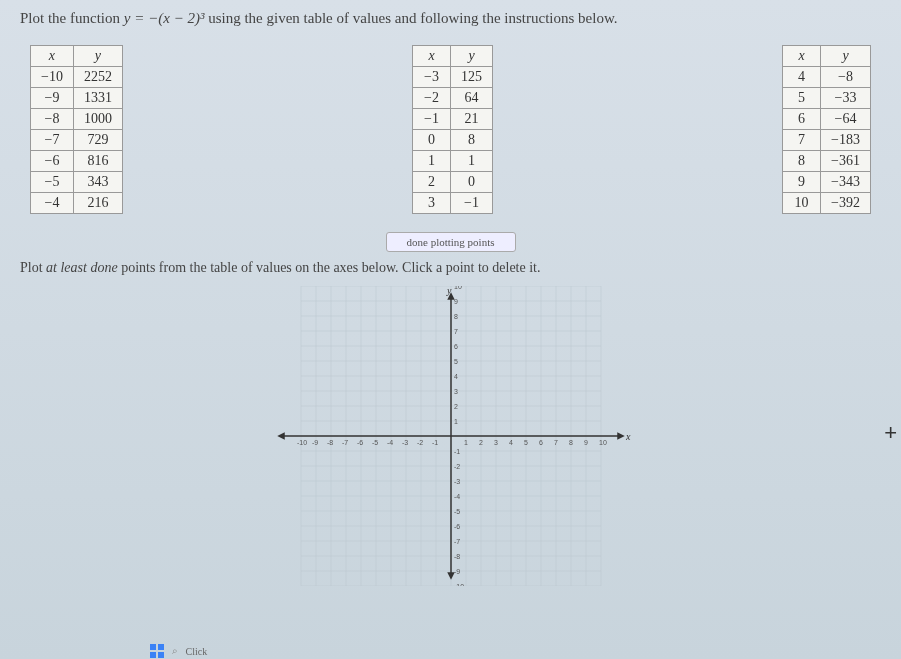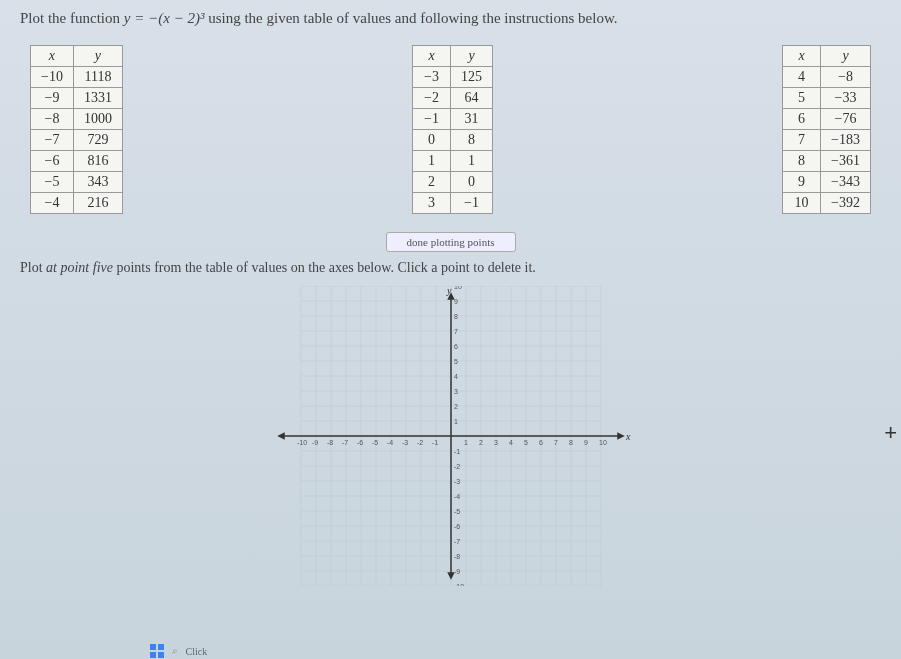--- a/index.html
+++ b/index.html
@@ -111,21 +111,21 @@
 <div class="tables-row">
 
   <table class="data">
     <tbody>
         <tr>
           <th>x</th>
           <th>y</th>
         </tr>
     <tr>
           <td>−10</td>
-          <td>1118</td>
+          <td>2252</td>
         </tr>
     <tr>
           <td>−9</td>
           <td>1331</td>
         </tr>
     <tr>
           <td>−8</td>
           <td>1000</td>
         </tr>
     <tr>
@@ -156,21 +156,21 @@
     <tr>
           <td>−3</td>
           <td>125</td>
         </tr>
     <tr>
           <td>−2</td>
           <td>64</td>
         </tr>
     <tr>
           <td>−1</td>
-          <td>31</td>
+          <td>21</td>
         </tr>
     <tr>
           <td>0</td>
           <td>8</td>
         </tr>
     <tr>
           <td>1</td>
           <td>1</td>
         </tr>
     <tr>
@@ -193,21 +193,21 @@
     <tr>
           <td>4</td>
           <td>−8</td>
         </tr>
     <tr>
           <td>5</td>
           <td>−33</td>
         </tr>
     <tr>
           <td>6</td>
-          <td>−76</td>
+          <td>−64</td>
         </tr>
     <tr>
           <td>7</td>
           <td>−183</td>
         </tr>
     <tr>
           <td>8</td>
           <td>−361</td>
         </tr>
     <tr>
@@ -221,21 +221,21 @@
   </tbody>
     </table>
 
 </div>
 
 <div class="done-btn-wrap">
   <span class="done-btn">done plotting points</span>
 </div>
 
 <div class="instruction">
-  <span>Plot </span><i>at point five</i><span> points from the table of values on the axes below. Click a point to delete it.</span>
+  <span>Plot </span><i>at least done</i><span> points from the table of values on the axes below. Click a point to delete it.</span>
 </div>
 
 <div class="graph-wrap">
 <svg id="graph-svg" width="380" height="300" viewBox="0 0 380 300">
   <defs>
     <marker id="arrow" viewBox="0 0 10 10" refX="5" refY="5" markerWidth="5" markerHeight="5" orient="auto-start-reverse">
       <path d="M 0 0 L 10 5 L 0 10 z" fill="#333"></path>
     </marker>
   </defs>
   <g id="grid" stroke="#b8c4cc" stroke-width="0.5">

